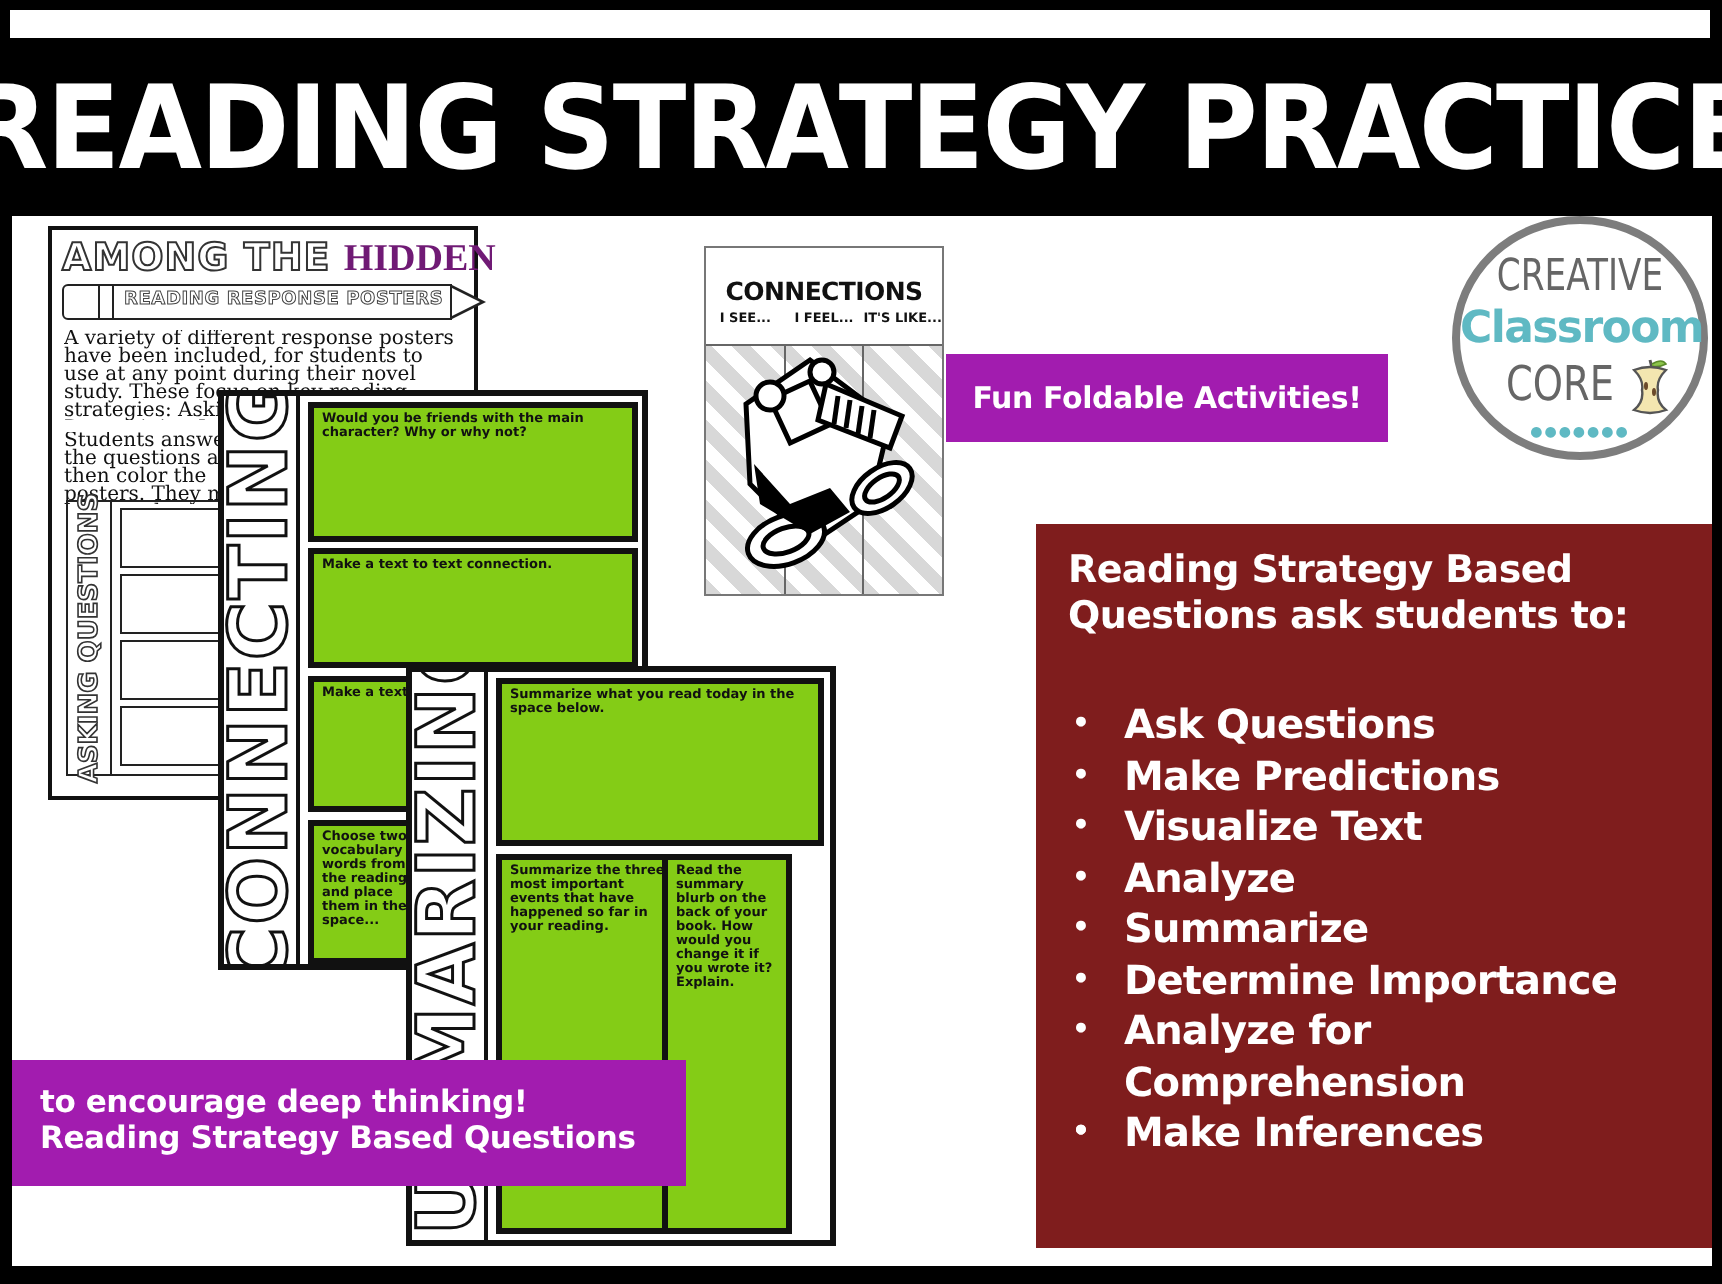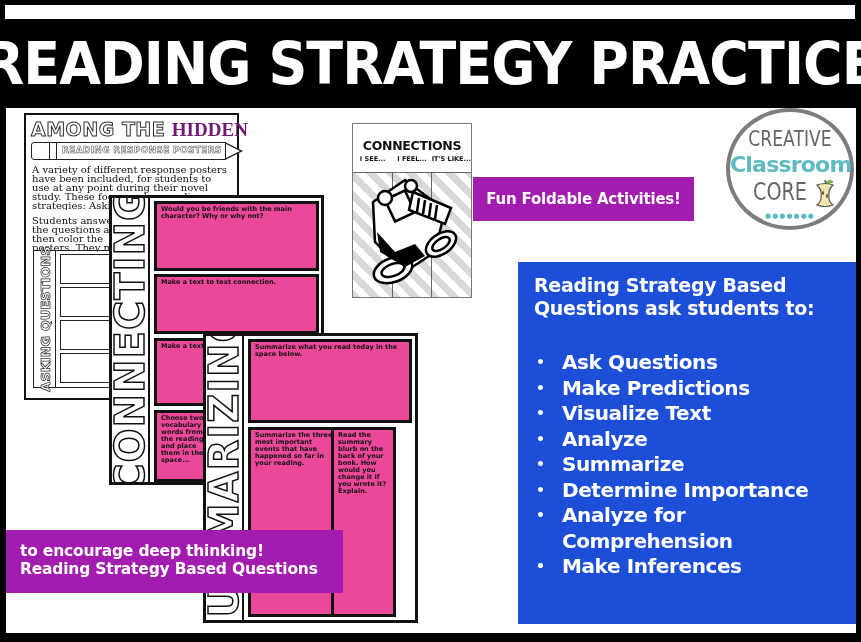--- a/index.html
+++ b/index.html
@@ -29,21 +29,21 @@
   .p1-para { position: absolute; left: 6px; width: 198px; font-family: "DejaVu Serif", serif; font-size: 10px; line-height: 9px; color: #111; }
   .p1-mini { position: absolute; left: 7px; top: 135px; width: 130px; height: 138px; border: 1.5px solid #222; }
   .p1-mini .vlabel { position: absolute; left: 0; top: 0; width: 22px; height: 100%; border-right: 1.5px solid #222; }
   .p1-mini .vlabel span { position: absolute; left: 50%; top: 50%; transform: translate(-50%,-50%) rotate(-90deg); white-space: nowrap; font-size: 13px; font-weight: bold; color: #fff; -webkit-text-stroke: 0.8px #333; }
   .p1-mini .box { position: absolute; left: 26px; width: 100px; height: 30px; border: 1.5px solid #222; }
 
   
   .poster2 { position: absolute; left: 103px; top: 87px; width: 215px; height: 290px; border: 3px solid #111; background: #fff; }
   .vword { position: absolute; left: 0; top: 0; width: 38px; height: 100%; border-right: 2px solid #111; overflow: hidden; }
   .vword span { position: absolute; left: 50%; top: 50%; transform: translate(-50%,-50%) rotate(-90deg); white-space: nowrap; font-size: 40px; font-weight: bold; color: #fff; -webkit-text-stroke: 1.5px #111; letter-spacing: 1px; }
-  .qbox { position: absolute; border: 3px solid #111; background: #ec4899; }
+  .qbox { position: absolute; border: 3px solid #111; background: #84cc16; }
   .qbox .q { position: absolute; left: 4px; top: 2px; right: 4px; font-size: 6.5px; font-weight: bold; line-height: 7px; color: #111; }
 
   
   .poster3 { position: absolute; left: 197px; top: 225px; width: 215px; height: 290px; border: 3px solid #111; background: #fff; }
 
   
   .foldable { position: absolute; left: 346px; top: 15px; width: 120px; height: 175px; border: 1px solid #777; background: #fff; overflow: hidden; }
   .fold-head { position: absolute; left: 0; top: 0; width: 100%; height: 38px; background: #fff; border-bottom: 1px solid #666; z-index: 2; margin-top: 11px; }
   .fold-title { position: absolute; left: 0; top: 3px; width: 100%; text-align: center; font-size: 12.5px; font-weight: bold; color: #111; letter-spacing: -0.3px; }
   .fold-cols { position: absolute; left: 0; top: 20px; width: 100%; display: flex; }
@@ -52,21 +52,21 @@
   .fold-col { flex: 1; border-right: 1px solid #666; background:
       repeating-linear-gradient(45deg, #d8d8d8 0 7px, #fff 7px 14px); }
   .fold-col:last-child { border-right: none; }
   .binoculars { position: absolute; left: 12px; top: 48px; z-index: 3; }
 
   
   .callout { position: absolute; background: #a21caf; color: #fff; font-weight: bold; }
   .callout-fun { left: 467px; top: 69px; width: 221px; height: 44px; display: flex; align-items: center; justify-content: center; font-size: 15px; letter-spacing: -0.2px; }
   .callout-deep { left: 0; top: 422px; width: 337px; height: 63px; padding: 12px 0 0 14px; font-size: 15.5px; line-height: 18px; letter-spacing: -0.2px; }
 
-  .strategy-panel { position: absolute; left: 512px; top: 154px; width: 338px; height: 362px; background: #1d4ed8; color: #fff; padding: 12px 0 0 16px; }
+  .strategy-panel { position: absolute; left: 512px; top: 154px; width: 338px; height: 362px; background: #7f1d1d; color: #fff; padding: 12px 0 0 16px; }
   .sp-head { font-size: 19px; font-weight: bold; line-height: 23px; letter-spacing: -0.3px; }
   .sp-list { list-style: none; margin-top: 30px; }
   .sp-list li { position: relative; padding-left: 28px; font-size: 20px; font-weight: bold; line-height: 25.5px; letter-spacing: -0.4px; }
   .sp-list li .bullet { position: absolute; left: 2px; top: 0; font-size: 14px; }
 
   
   .logo { position: absolute; left: 720px; top: 0px; width: 128px; height: 122px; border-radius: 50%; border: 4px solid #7d7d7d; background: #fff; text-align: center; }
   .logo .l1 { position: absolute; left: 0; top: 14px; width: 100%; font-family: "DejaVu Sans", sans-serif; font-size: 22px; color: #666; letter-spacing: 0px; transform: scaleX(0.78); font-weight: normal; }
   .logo .l2 { position: absolute; left: 0; top: 40px; width: 100%; font-size: 22px; font-weight: bold; color: #5fb9c3; letter-spacing: -0.8px; }
   .logo .l3 { position: absolute; left: 10px; top: 66px; width: 80px; font-size: 24px; color: #666; transform: scaleX(0.8); }

